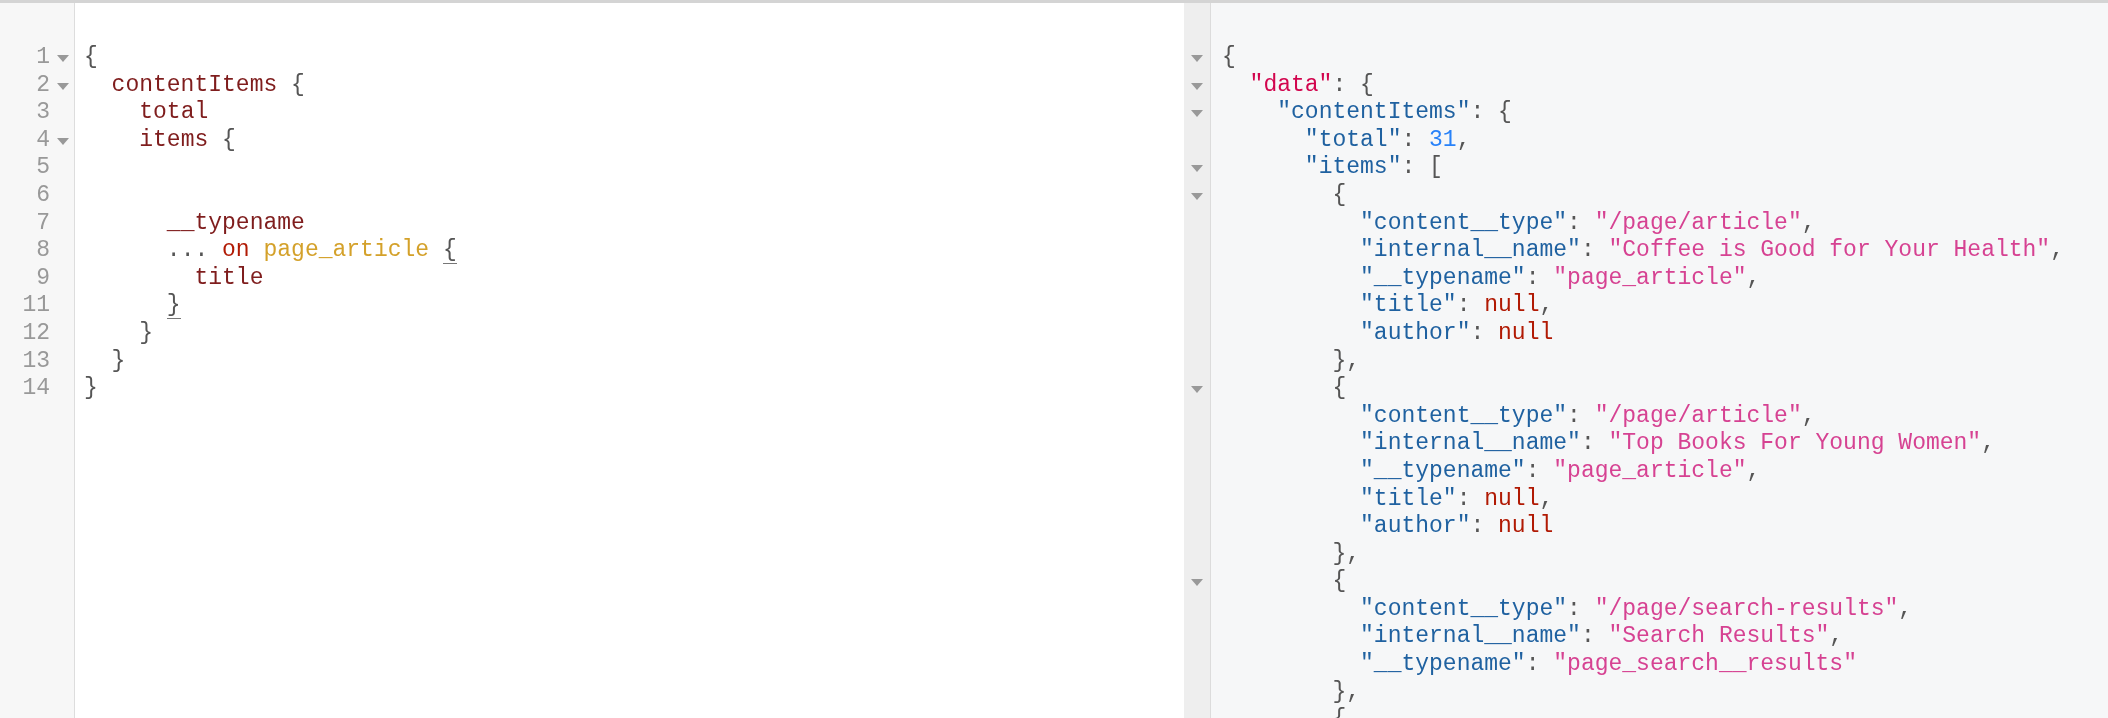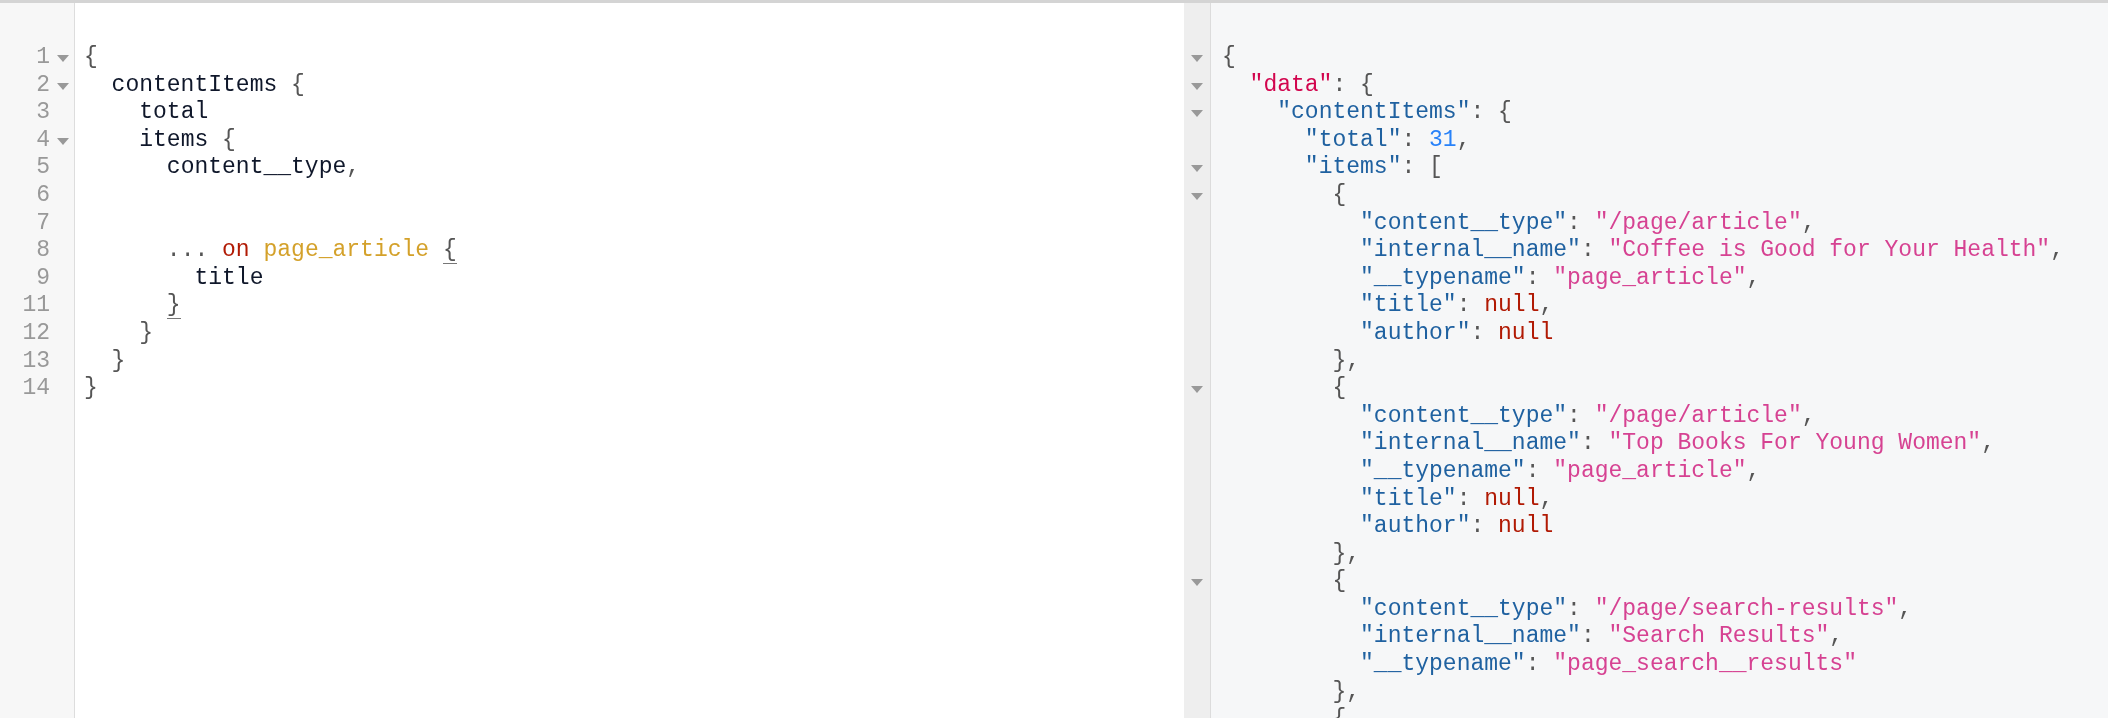--- a/index.html
+++ b/index.html
@@ -41,21 +41,21 @@
     border-left: 6px solid transparent; border-right: 6px solid transparent;
     border-top: 7px solid #999999; top: 11px;
   }
   .query-pane .fold { left: 57px; }
   .result-pane .fold { left: 7px; }
   .code { position: absolute; }
   .query-pane .code { left: 84px; }
   .result-pane .code { left: 38px; }
 
   .t-punct { color: #555555; }
-  .t-field { color: #0f172a; }
+  .t-field { color: #7f1d1d; }
   .t-keyword { color: #b11a04; }
   .t-typedef { color: #d4a12a; }
   .t-key { color: #1f61a0; }
   .t-key-root { color: #d2054e; }
   .t-string { color: #d64292; }
   .t-null { color: #b11a04; text-align: center; }
   .t-number { color: #2882f9; }
   .t-match { border-bottom: 1px solid #777777; }
 </style>
 </head>
@@ -64,23 +64,23 @@
 <div class="topbar"></div>
 <div class="topknob"></div>
 
 <section class="pane query-pane">
   <div class="gutter"></div>
   <div class="lines" id="query-lines">
       <div class="line"><span class="lnum">1</span><span class="fold"></span><span class="code"><span class="t-punct">{</span></span></div>
       <div class="line"><span class="lnum">2</span><span class="fold"></span><span class="code">  <span class="t-field">contentItems</span><span class="t-punct"> {</span></span></div>
       <div class="line"><span class="lnum">3</span><span class="code">    <span class="t-field">total</span></span></div>
       <div class="line"><span class="lnum">4</span><span class="fold"></span><span class="code">    <span class="t-field">items</span><span class="t-punct"> {</span></span></div>
-      <div class="line"><span class="lnum">5</span><span class="code">      <span class="t-field">content__type</span><span class="t-punct">,</span></span></div>
+      <div class="line"><span class="lnum">5</span></div>
       <div class="line"><span class="lnum">6</span></div>
-      <div class="line"><span class="lnum">7</span></div>
+      <div class="line"><span class="lnum">7</span><span class="code">      <span class="t-field">__typename</span></span></div>
       <div class="line"><span class="lnum">8</span><span class="code">      <span class="t-punct">... </span><span class="t-keyword">on</span><span class="t-punct"> </span><span class="t-typedef">page_article</span><span class="t-punct"> </span><span class="t-match">{</span></span></div>
       <div class="line"><span class="lnum">9</span><span class="code">        <span class="t-field">title</span></span></div>
       <div class="line"><span class="lnum">11</span><span class="code">      <span class="t-match">}</span></span></div>
       <div class="line"><span class="lnum">12</span><span class="code">    <span class="t-punct">}</span></span></div>
       <div class="line"><span class="lnum">13</span><span class="code">  <span class="t-punct">}</span></span></div>
       <div class="line"><span class="lnum">14</span><span class="code"><span class="t-punct">}</span></span></div>
     </div>
 </section>
 
 <section class="pane result-pane">

